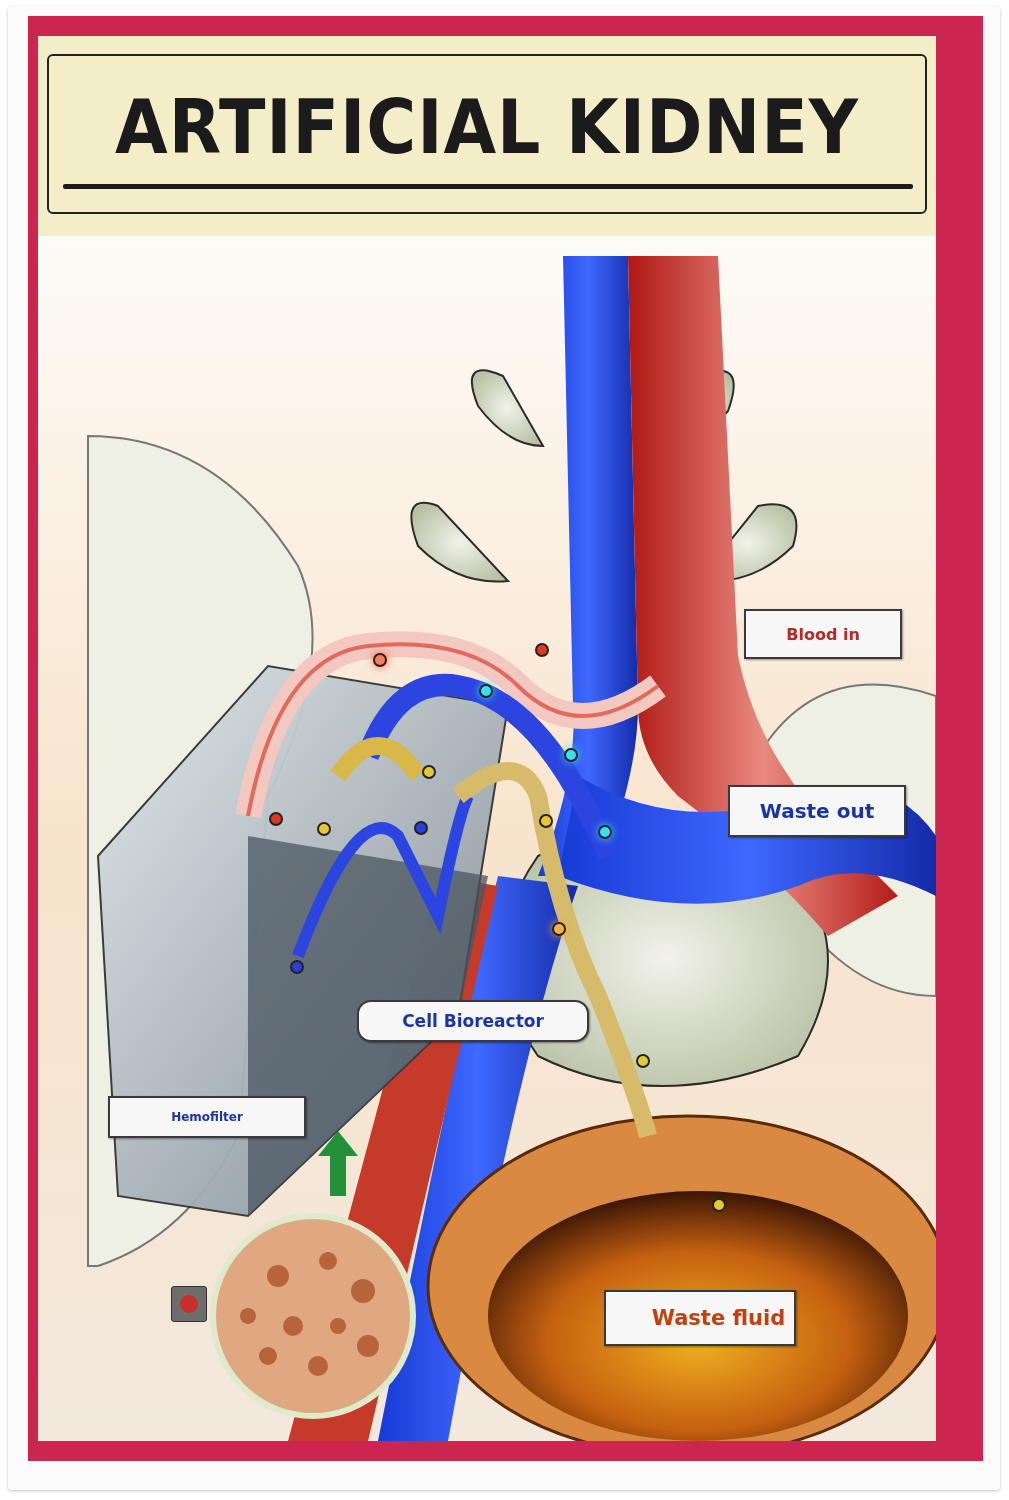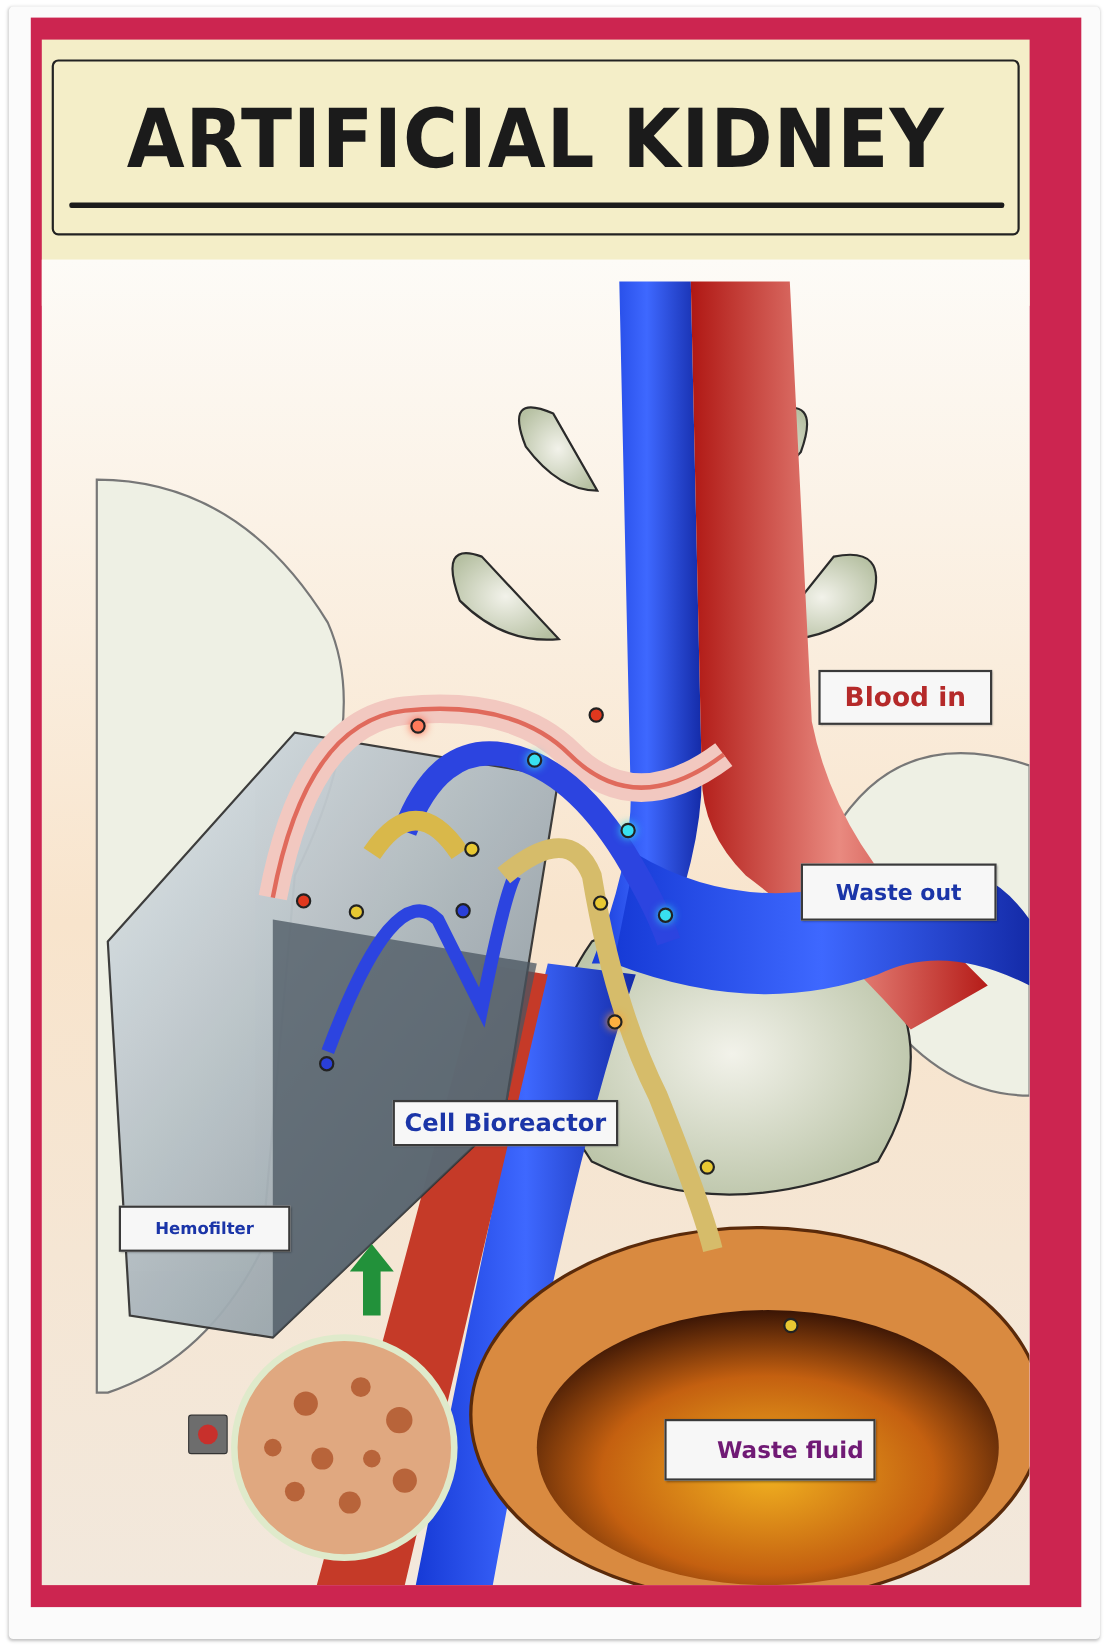--- a/index.html
+++ b/index.html
@@ -8,21 +8,21 @@
   .frame{position:absolute;left:28px;top:16px;width:955px;height:1445px;background:#cc2550;}
   .title-panel{position:absolute;left:38px;top:36px;width:898px;height:242px;background:#f4eec8;}
   .title-inner{position:absolute;left:9px;top:18px;width:880px;height:160px;border:2px solid #222;border-radius:6px;box-sizing:border-box;}
   .title-text{position:absolute;left:0;right:0;top:28px;text-align:center;font-family:"DejaVu Sans","Liberation Sans",sans-serif;font-weight:bold;font-size:74px;letter-spacing:1px;color:#1b1b1b;transform:scaleX(.92);}
   .title-rule{position:absolute;left:14px;right:12px;top:128px;height:5px;background:#1b1b1b;border-radius:2px;}
   .art{position:absolute;left:38px;top:236px;width:898px;height:1205px;background:#fdfbf6;overflow:hidden;}
   .art svg{position:absolute;left:0;top:0;}
   .label{position:absolute;background:#f7f7f7;border:2px solid #3a3a3a;box-sizing:border-box;font-weight:bold;font-family:"DejaVu Sans","Liberation Sans",sans-serif;display:flex;align-items:center;justify-content:center;box-shadow:1px 1px 2px rgba(0,0,0,.4);}
   .lbl-in{color:#b52a2a;}
   .lbl-blue{color:#1b35a8;}
-  .lbl-waste{color:#701a75;padding-left:37px;}
+  .lbl-waste{color:#c2410c;padding-left:37px;}
   .btn{position:absolute;left:133px;top:1050px;width:34px;height:34px;background:#6d6d6d;border-radius:3px;border:1px solid #333;}
   .btn::after{content:"";position:absolute;left:8px;top:8px;width:18px;height:18px;border-radius:50%;background:#c8302c;}
   .led{position:absolute;width:14px;height:14px;border-radius:50%;border:2px solid #222;box-sizing:border-box;}
 </style>
 </head>
 <body>
 
 <div class="card"></div>
 <div class="frame"></div>
 
@@ -123,20 +123,20 @@
   <div class="led" style="left:560px;top:589px;background:#38e0f0;box-shadow:0 0 8px #38e0f0;"></div>
   <div class="led" style="left:376px;top:585px;background:#2a3fd8;"></div>
   <div class="led" style="left:252px;top:724px;background:#2a3fd8;"></div>
   <div class="led" style="left:384px;top:529px;background:#e8c832;"></div>
   <div class="led" style="left:279px;top:586px;background:#e8c832;"></div>
   <div class="led" style="left:501px;top:578px;background:#e8c832;"></div>
   <div class="led" style="left:514px;top:686px;background:#ffb040;box-shadow:0 0 8px #ffa030;"></div>
   <div class="led" style="left:598px;top:818px;background:#e8c832;"></div>
   <div class="led" style="left:674px;top:962px;background:#e8c832;"></div>
 
-  <div class="label lbl-in" style="left:706px;top:373px;width:158px;height:50px;font-size:24px;">Blood in</div>
+  <div class="label lbl-in" style="left:706px;top:373px;width:158px;height:50px;font-size:16px;">Blood in</div>
   <div class="label lbl-blue" style="left:690px;top:549px;width:178px;height:52px;font-size:20px;">Waste out</div>
-  <div class="label lbl-blue" style="left:319px;top:764px;width:205px;height:42px;font-size:22px;">Cell Bioreactor</div>
-  <div class="label lbl-blue" style="left:70px;top:860px;width:156px;height:42px;font-size:15px;">Hemofilter</div>
+  <div class="label lbl-blue" style="left:319px;top:764px;width:232px;height:42px;font-size:17px;border-radius:14px;">Cell Bioreactor</div>
+  <div class="label lbl-blue" style="left:70px;top:860px;width:198px;height:42px;font-size:12px;">Hemofilter</div>
   <div class="label lbl-waste" style="left:566px;top:1054px;width:192px;height:56px;font-size:21px;">Waste fluid</div>
 
   <div class="btn"></div>
 </div>
 
 </body></html>

